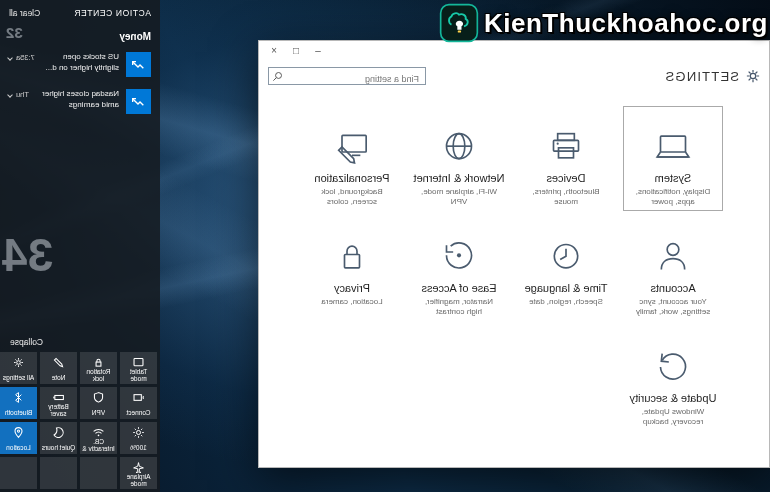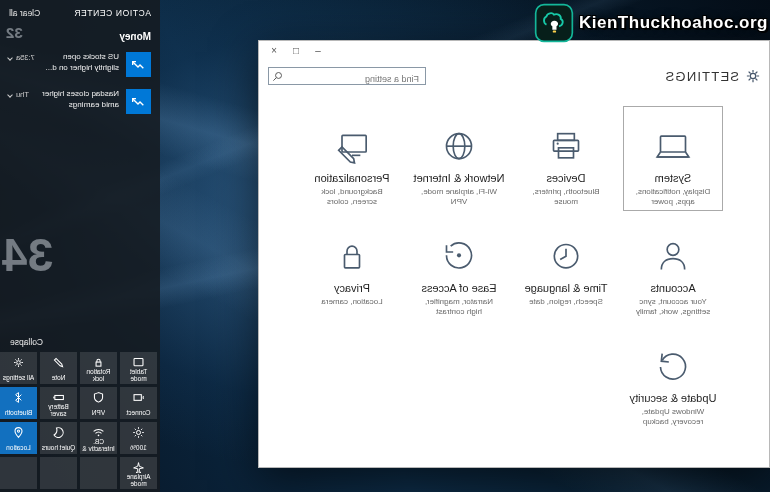--- a/index.html
+++ b/index.html
@@ -65,21 +65,21 @@
   .collapse-row { position:absolute; top:337px; right:10px; font-size:8.5px; color:#eee; cursor:default; }
   .qa-grid { position:absolute; top:352px; left:3px; display:grid; grid-template-columns:repeat(4,37px); gap:3px; }
   .qa-tile { width:37px; height:32px; background:rgba(255,255,255,.12); display:flex; flex-direction:column;
     align-items:center; justify-content:space-between; padding:4px 1px 2px; overflow:hidden; cursor:default; }
   .qa-tile.active { background:#1270bf; }
   .qa-icon { color:#fff; display:flex; align-items:center; justify-content:center; flex:none; }
   .qa-label { font-size:6.5px; line-height:1.05; color:#fff; text-align:center; max-height:14px; overflow:hidden; }
 
   
   .watermark { position:absolute; top:3px; right:2px; display:flex; align-items:center; gap:5px; pointer-events:none; }
-  .wm-text { font-size:17px; font-weight:bold; color:#fff; letter-spacing:.5px;
+  .wm-text { font-size:26px; font-weight:bold; color:#fff; letter-spacing:.5px;
     text-shadow:2px 2px 0 #000, -1px -1px 0 #000, 1px -1px 0 #000, -1px 1px 0 #000, 0 0 8px rgba(0,0,0,.9); }
   svg { display:block; }
 </style>
 </head>
 <body>
 
 <div class="stage">
   <div class="mirror">
 
     <div class="desktop">

